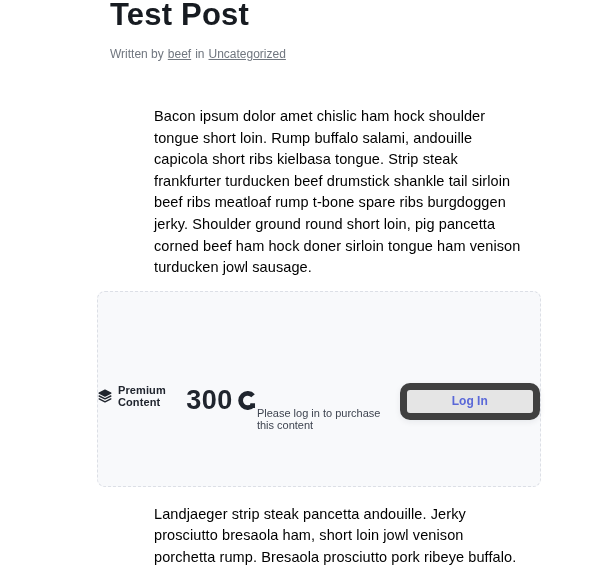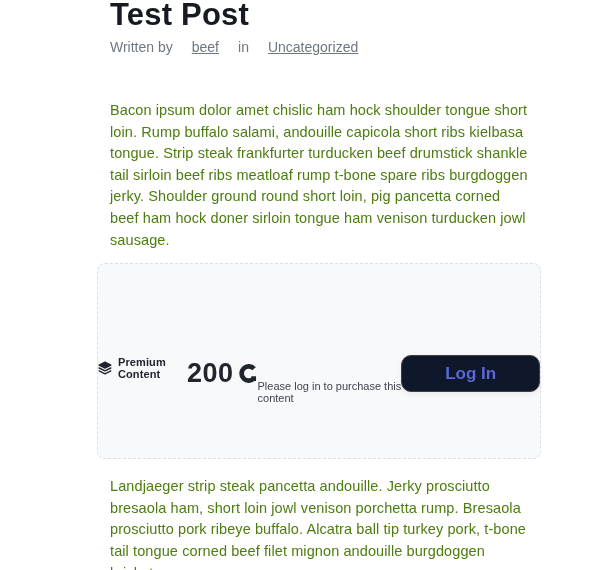--- a/index.html
+++ b/index.html
@@ -16,37 +16,38 @@
   }
   .page-title {
     margin-top: -5px;
     font-size: 31px;
     line-height: 40px;
     font-weight: 600;
     letter-spacing: 0.2px;
     color: #171b21;
   }
   .byline {
-    margin-top: 4px;
+    margin-top: 12px;
     display: flex;
     align-items: baseline;
-    gap: 19px;
-    font-size: 14px;
+    gap: 4px;
+    font-size: 12px;
     color: #70767f;
   }
   .byline a {
     color: #70767f;
     text-decoration: underline;
     cursor: pointer;
   }
   .paragraph {
     font-size: 14.5px;
     line-height: 21.6px;
-    color: #4d7c0f;
+    color: #000000;
     letter-spacing: 0.1px;
+    margin-left: 44px;
   }
   .paragraph.first { margin-top: 45px; }
   .paragraph.second { margin-top: 17px; }
 
   .paywall-box {
     margin: 12px -13px 0 -13px;
     background: #f8f9fb;
     border: 1px dashed #dcdfe6;
     border-radius: 8px;
     height: 196px;
@@ -79,28 +80,28 @@
   }
   .paywall-message {
     margin-top: 47px;
     font-size: 11px;
     color: #3e4450;
   }
   .login-button {
     margin-top: 11px;
     width: 176px;
     height: 37px;
-    background: #0f172a;
-    border: 1px solid #404040;
+    background: #e5e5e5;
+    border: 7px solid #404040;
     border-radius: 10px;
     box-shadow: 0 2px 6px rgba(20, 25, 40, 0.07);
     display: flex;
     align-items: center;
     justify-content: center;
-    font-size: 17px;
+    font-size: 12px;
     font-weight: 600;
     color: #5a68d8;
     cursor: pointer;
     font-family: "Liberation Sans", sans-serif;
   }
   .icon { display: inline-flex; align-items: center; justify-content: center; }
 </style>
 </head>
 <body>
 
@@ -123,21 +124,21 @@
         <svg width="14" height="14" viewBox="0 0 24 24" fill="none" stroke="#20252e" stroke-width="2.4" stroke-linejoin="round" stroke-linecap="round">
           <polygon points="12 2 2 7 12 12 22 7 12 2" fill="#20252e"></polygon>
           <polyline points="2 12 12 17 22 12"></polyline>
           <polyline points="2 17 12 22 22 17"></polyline>
         </svg>
       </span>
       <span class="label">Premium Content</span>
     </div>
 
     <div class="paywall-price">
-      <span class="amount">200</span>
+      <span class="amount">300</span>
       <span class="icon">
         <svg width="19" height="19" viewBox="0 0 24 24" fill="none">
           <path d="M19 6 A 9 9 0 1 0 19 18" stroke="#20252e" stroke-width="6" stroke-linecap="butt"></path>
           <rect x="15.5" y="15.5" width="6" height="6" fill="#20252e"></rect>
         </svg>
       </span>
     </div>
 
     <div class="paywall-message">Please log in to purchase this content</div>
 

